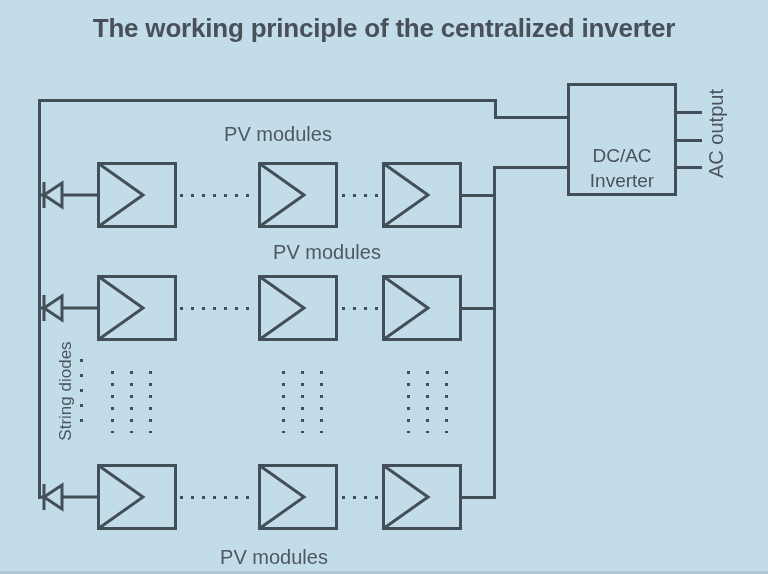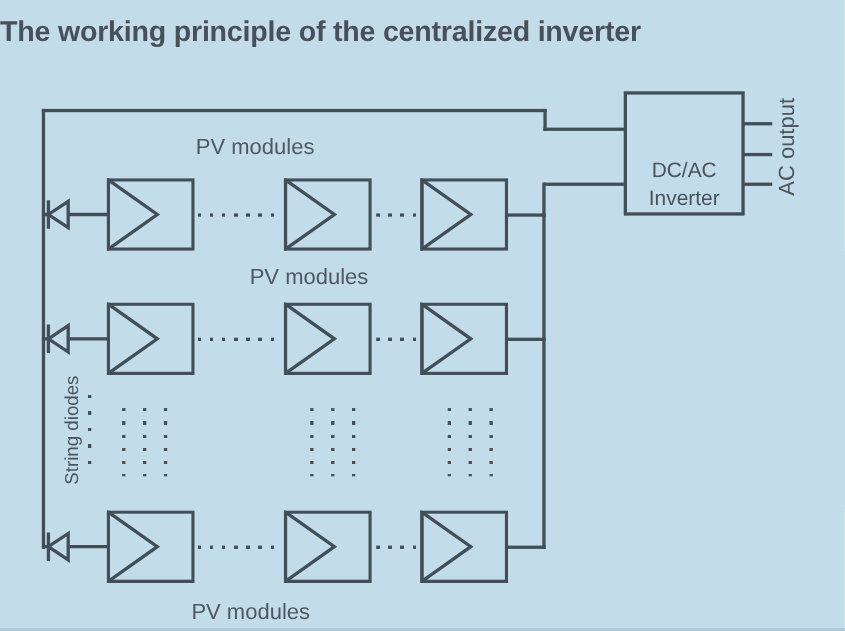--- a/index.html
+++ b/index.html
@@ -22,25 +22,25 @@
   .vdots {
     position: absolute; width: 3px; height: 62px;
     background: repeating-linear-gradient(to bottom, #424e58 0 3px, transparent 3px 12px);
   }
   .vdots-sparse {
     height: 68px;
     background: repeating-linear-gradient(to bottom, #424e58 0 3px, transparent 3px 15px);
   }
   .title {
     position: absolute; left: 0; top: 13px; width: 768px;
-    text-align: left; font-size: 26px; font-weight: bold;
+    text-align: center; font-size: 26px; font-weight: bold;
     color: #495059; letter-spacing: -0.2px;
   }
   .pv-label {
-    position: absolute; width: 200px; 
+    position: absolute; width: 200px; text-align: center;
     font-size: 20px; color: #4d5861;
   }
   .rot-label {
     position: absolute; text-align: center;
     transform: rotate(-90deg);
     font-size: 20px; color: #4a555e; white-space: nowrap;
   }
   .inverter-box {
     position: absolute; left: 567px; top: 83px;
     width: 110px; height: 113px; box-sizing: border-box;

